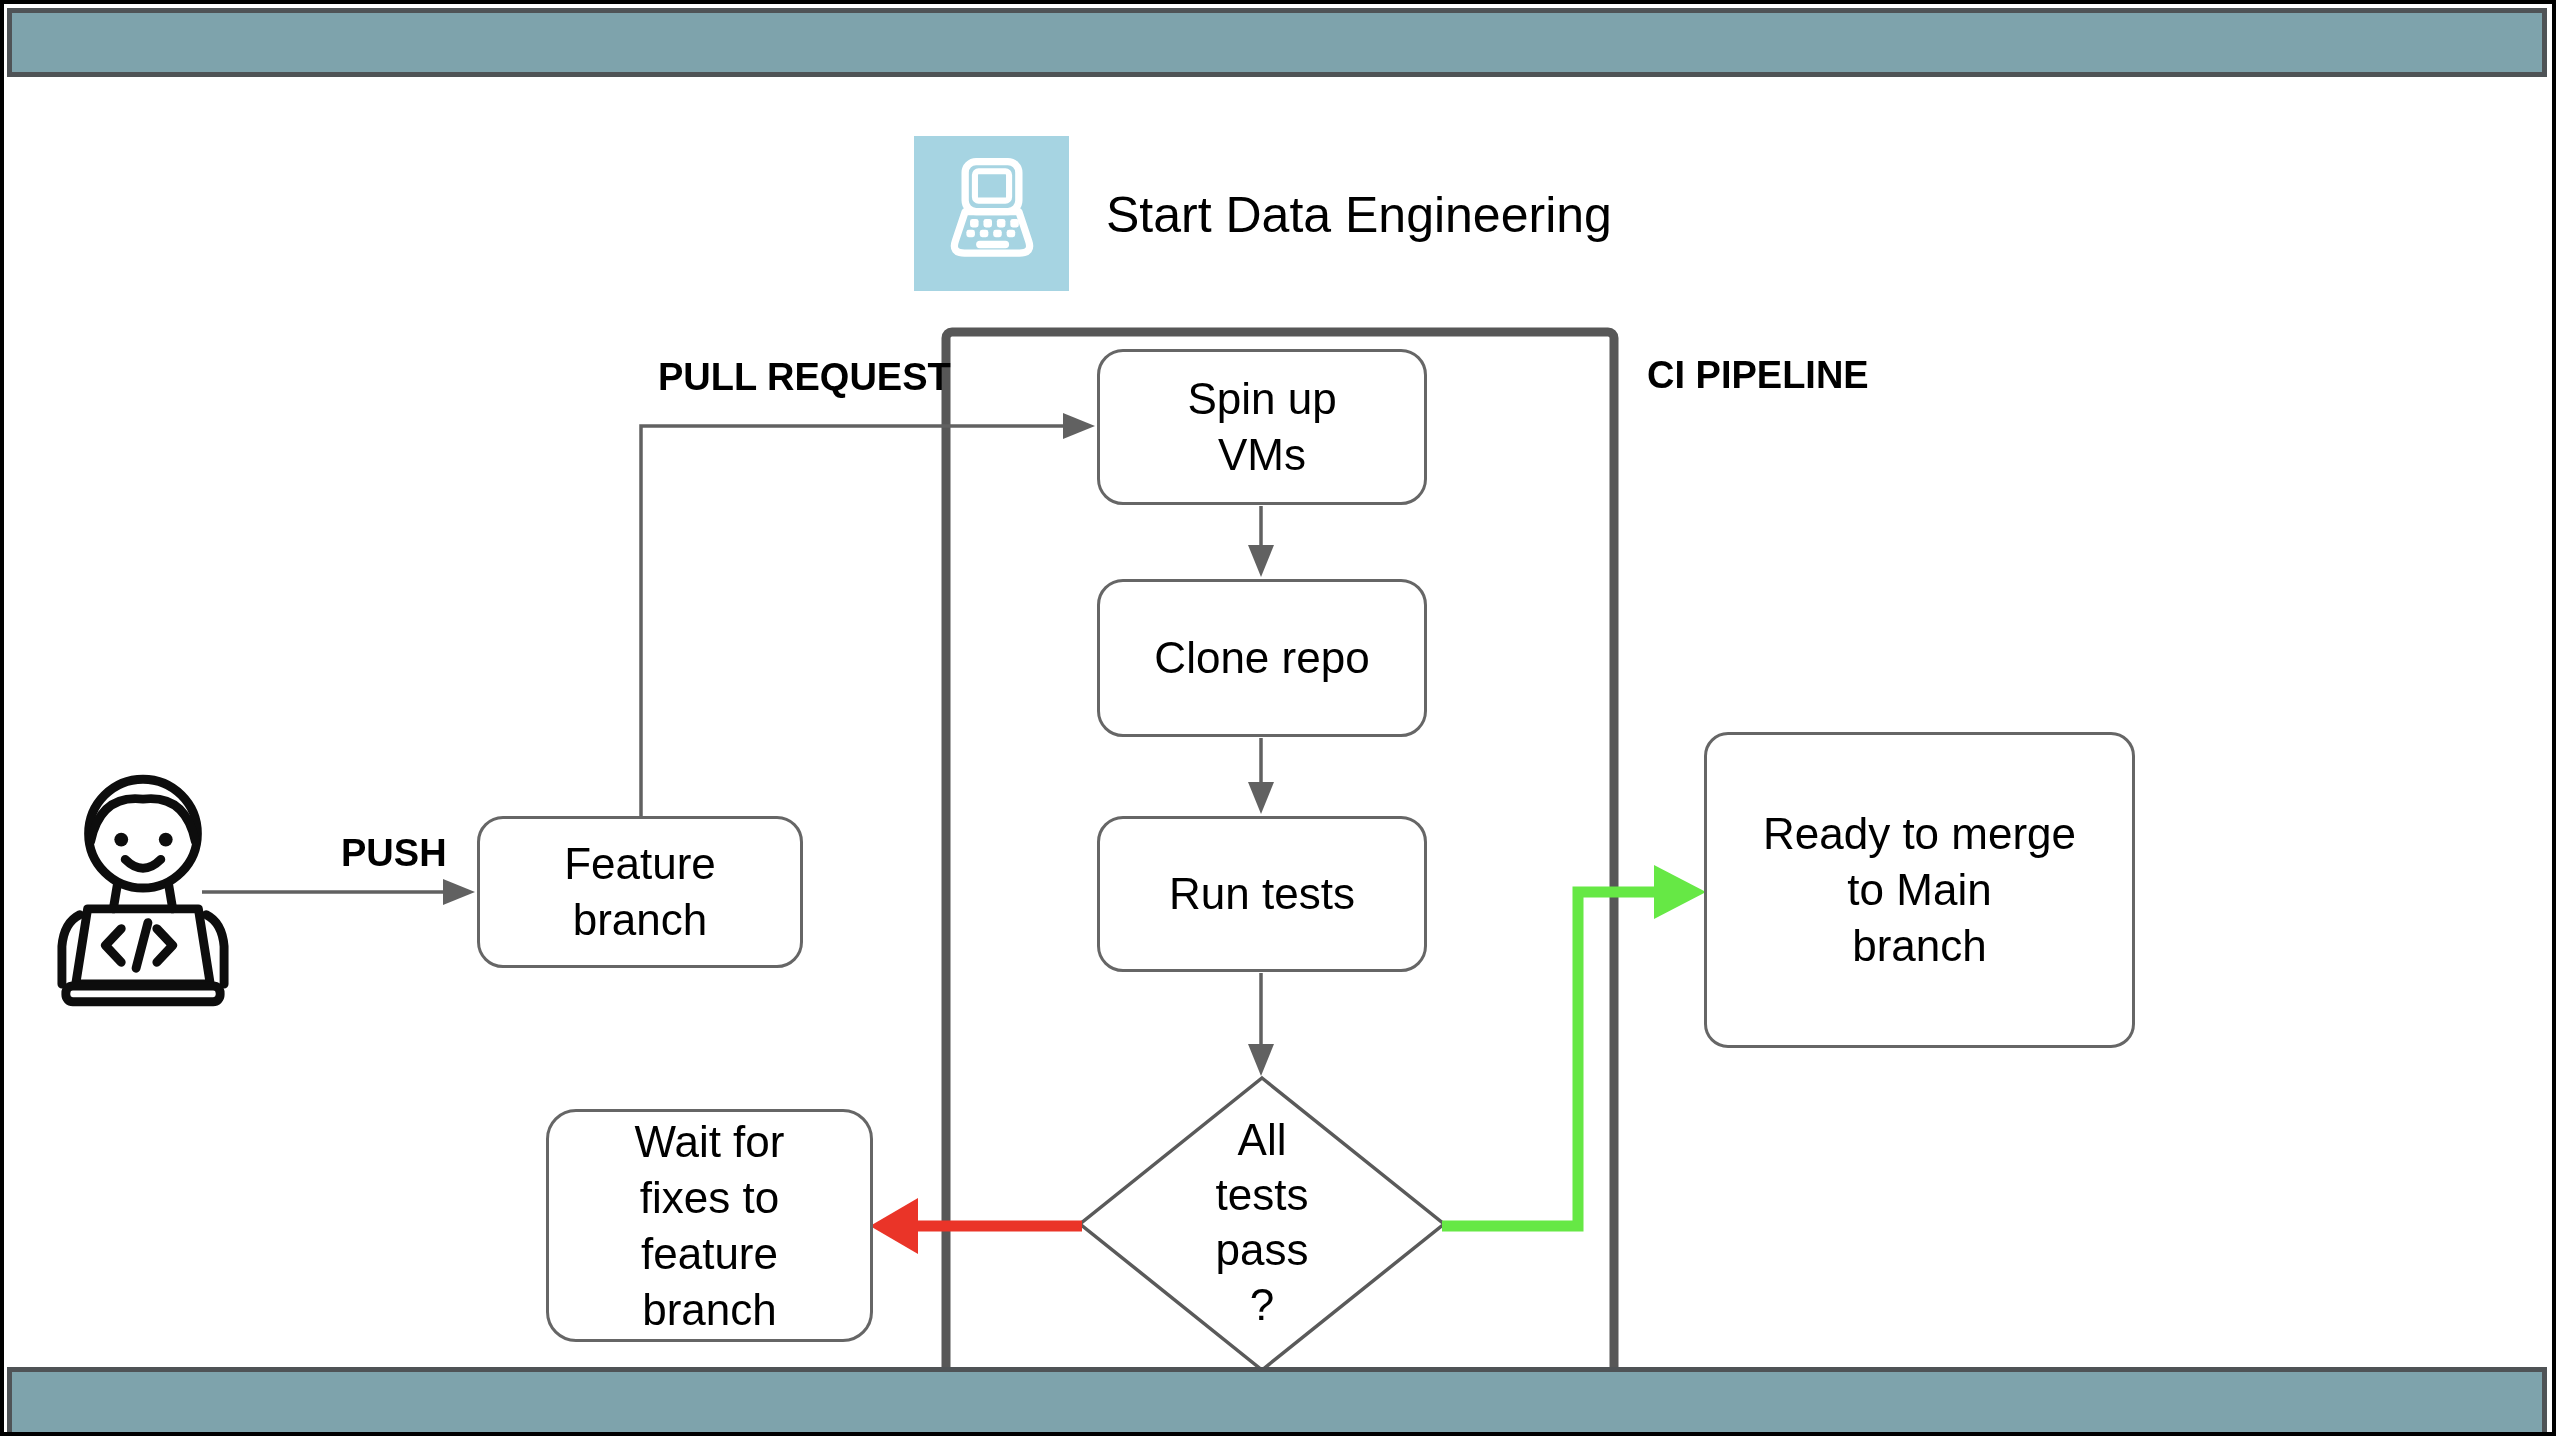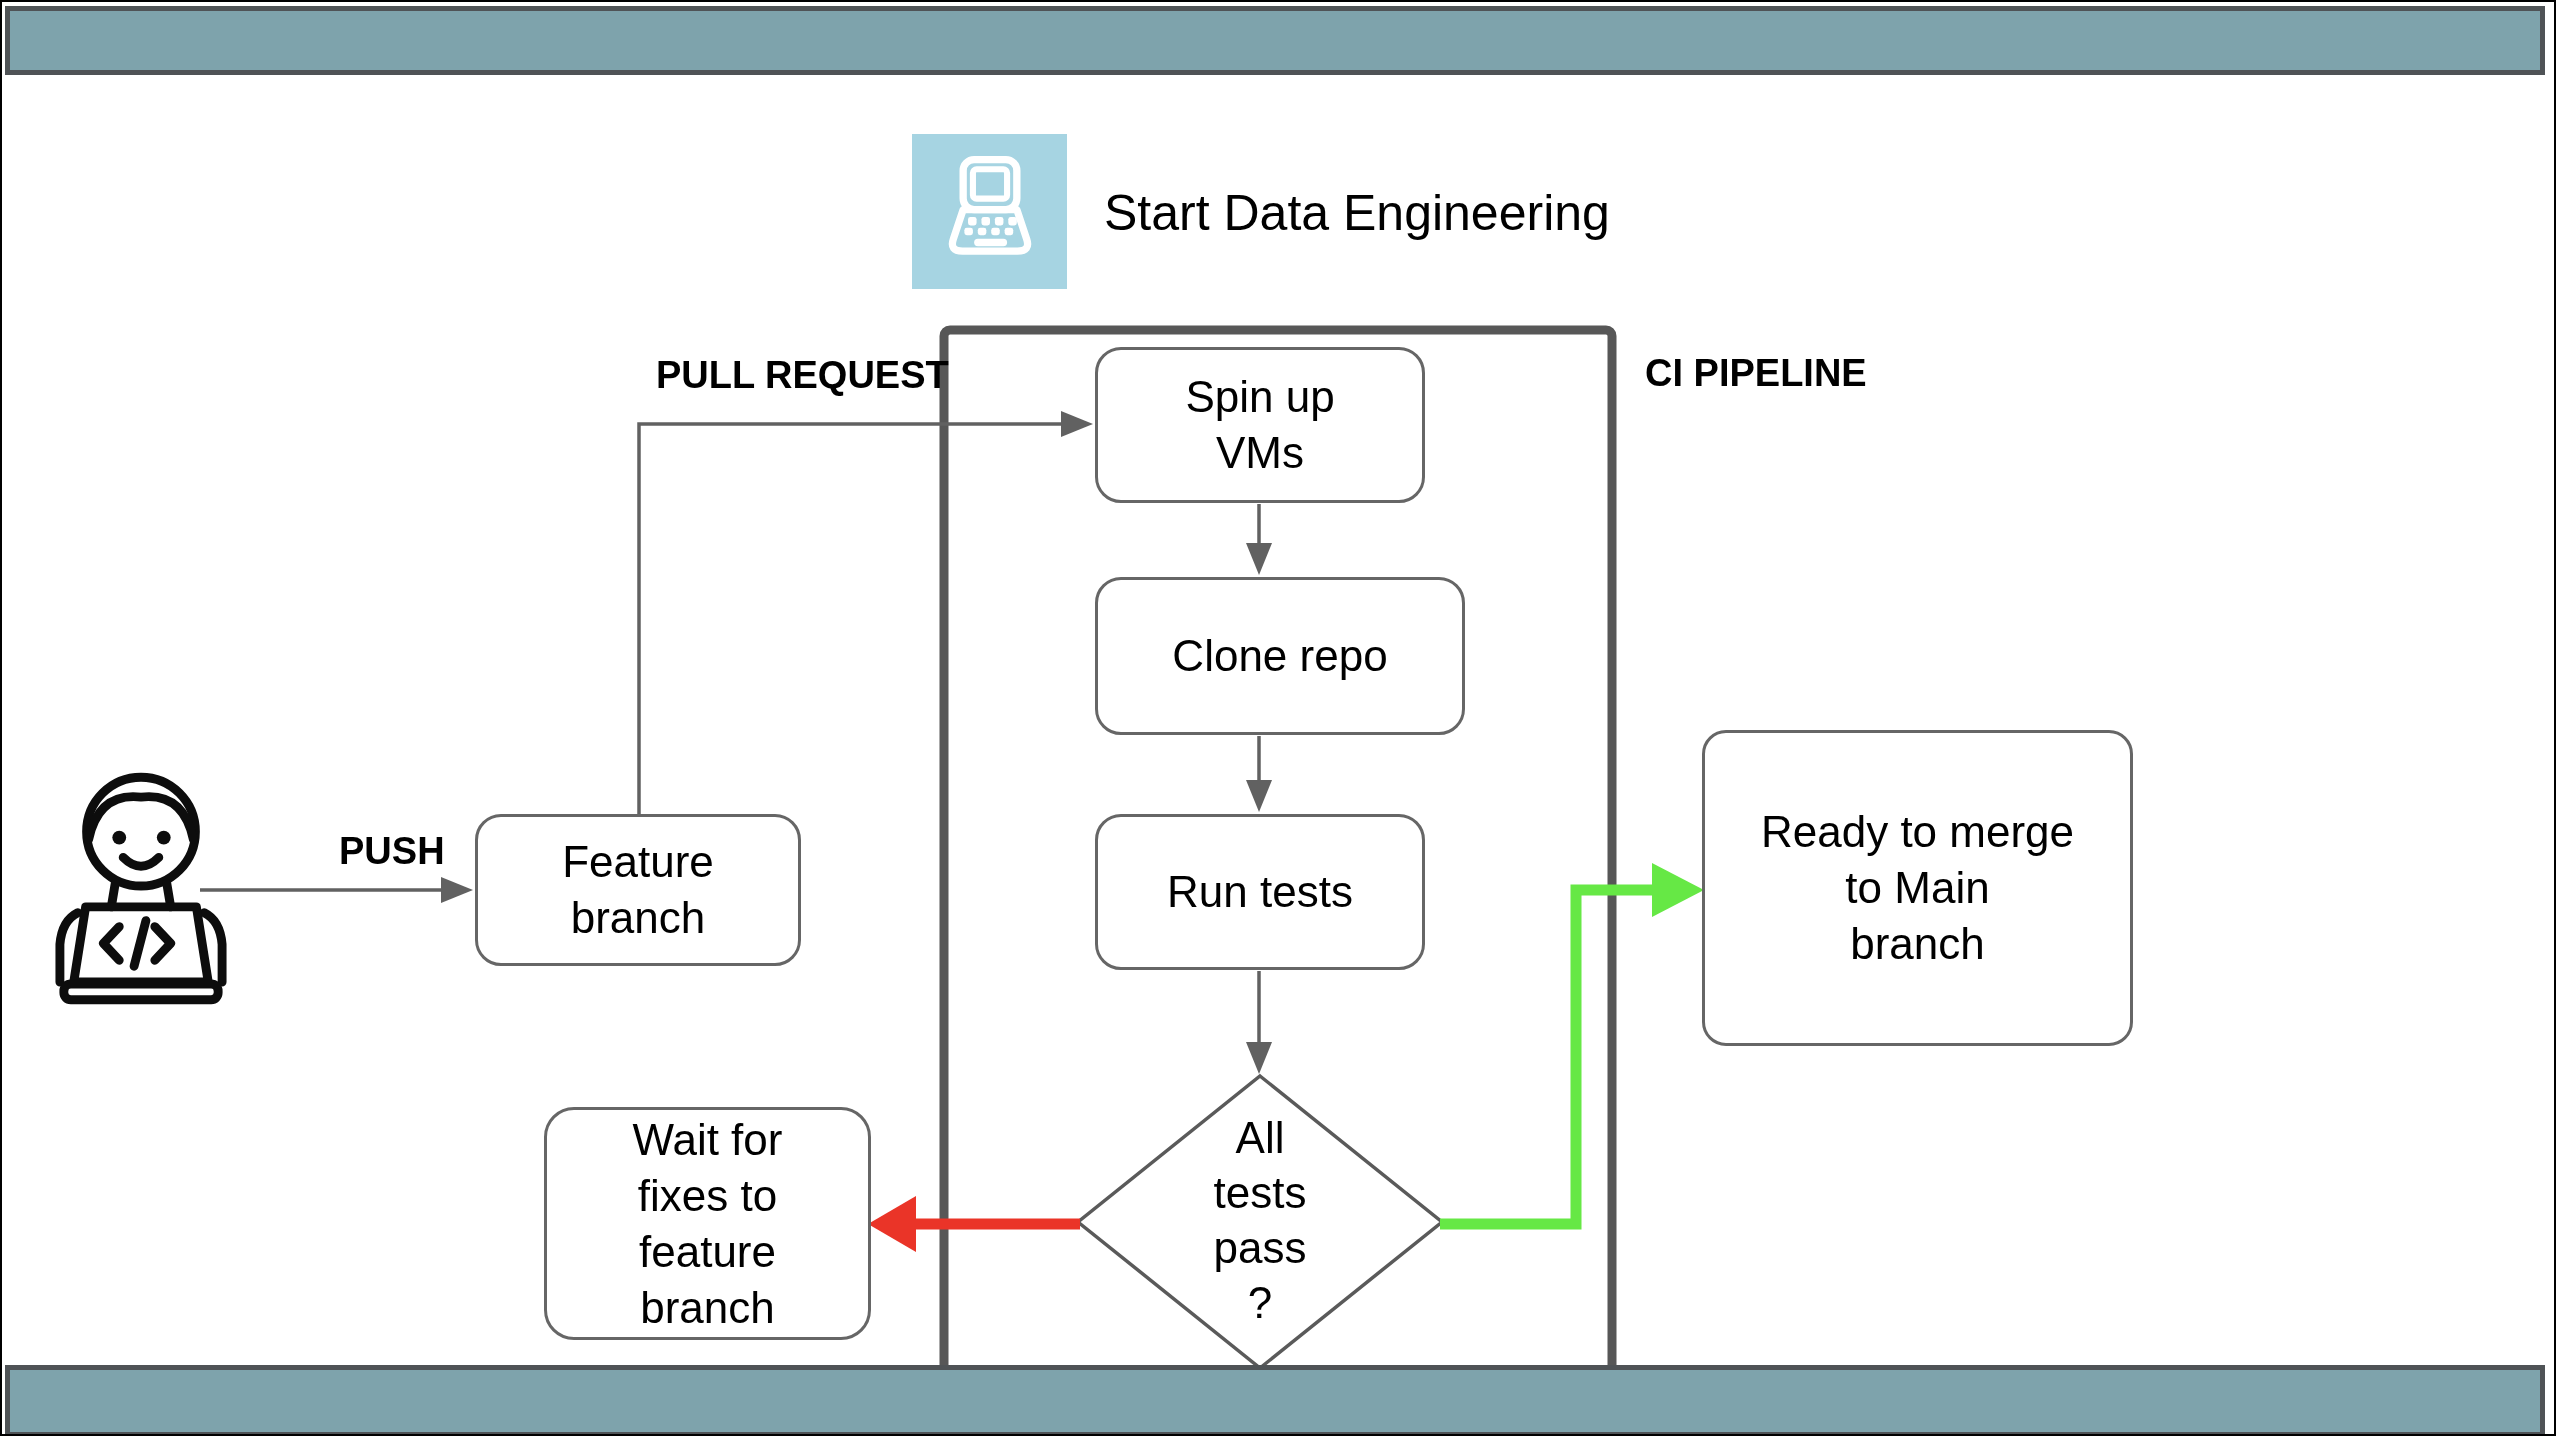--- a/index.html
+++ b/index.html
@@ -1,20 +1,20 @@
 <!DOCTYPE html>
 <html><head>
 <meta charset="utf-8">
 <style>
   html,body{margin:0;padding:0;background:#ffffff;}
   .canvas{
     position:relative;
     width:2556px;height:1436px;
     background:#ffffff;
-    border:2px solid #000000;
+    border:4px solid #000000;
     box-sizing:border-box;
     overflow:hidden;
     font-family:"Liberation Sans", sans-serif;
     color:#000;
   }
   .bar{
     position:absolute;left:3px;width:2540px;
     background:#7ea3ac;border:5px solid #4f5356;
     box-sizing:border-box;z-index:3;
   }
@@ -35,21 +35,21 @@
   .flow-label.pull{left:654px;top:352px;width:280px;text-align:right;}
   .flow-label.ci{left:1643px;top:350px;}
   .flow-label.push{left:337px;top:828px;}
   .node{
     position:absolute;background:#fff;border:3px solid #666666;border-radius:26px;
     display:flex;align-items:center;justify-content:center;text-align:center;
     font-size:44px;line-height:56px;white-space:pre-line;
     box-sizing:border-box;z-index:2;
   }
   .node.spin {left:1093px;top:345px;width:330px;height:156px;}
-  .node.clone{left:1093px;top:575px;width:370px;height:158px;}
+  .node.clone{left:1093px;top:575px;width:330px;height:158px;}
   .node.run  {left:1093px;top:812px;width:330px;height:156px;}
   .node.feature{left:473px;top:812px;width:326px;height:152px;}
   .node.wait {left:542px;top:1105px;width:327px;height:233px;border-radius:30px;}
   .node.ready{left:1700px;top:728px;width:431px;height:316px;border-radius:24px;}
   .decision-text{
     position:absolute;left:1133px;top:1106px;width:250px;height:224px;
     display:flex;align-items:center;justify-content:center;text-align:center;
     font-size:44px;line-height:55px;white-space:pre-line;z-index:2;
   }
   .dev-icon{position:absolute;left:50px;top:770px;width:178px;height:240px;z-index:2;}

